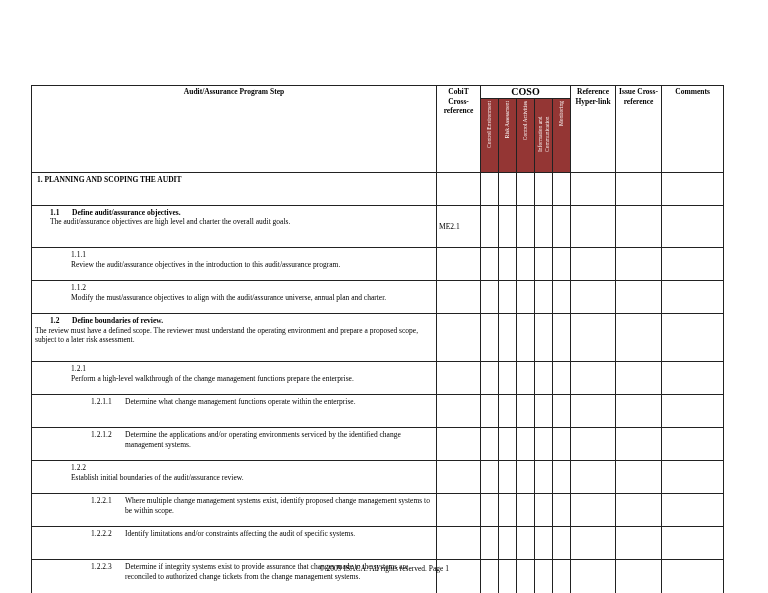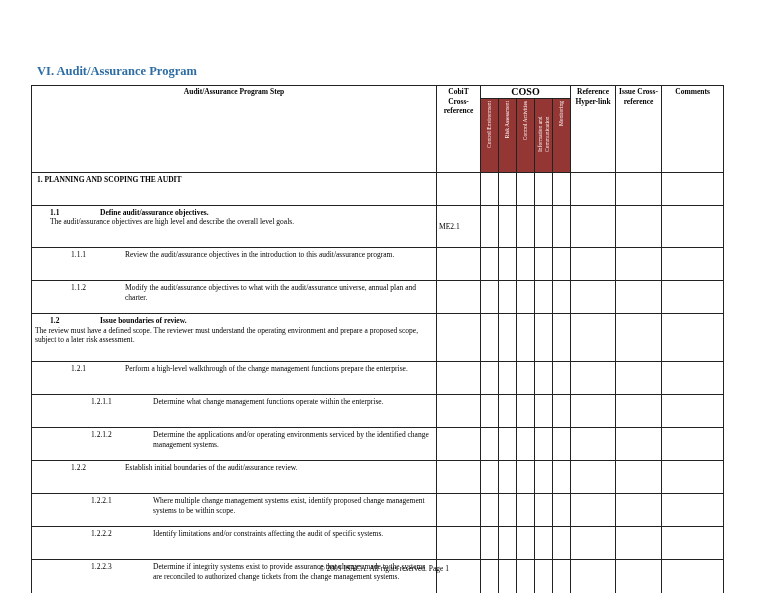--- a/index.html
+++ b/index.html
@@ -28,24 +28,24 @@
   }
   .rot {
     display:inline-block;
     writing-mode:vertical-rl; transform:rotate(180deg);
     color:#fff; font-weight:normal; font-size:5.5px; line-height:7px;
     max-height:70px; padding:2px 0; white-space:normal;
   }
 
   td.step { padding:2px 4px 2px 3px; }
   .section-title { font-weight:bold; padding-left:2px; }
-  .srow { display:flex;gap:28px; }
+  .srow { display:flex; }
   .srow.b { font-weight:bold; }
   .srow.lvl1 { padding-left:15px; }
-  .srow.lvl2 { padding-left:36px; }
+  .srow.lvl2 { padding-left:36px;flex-direction:column; }
   .srow.lvl3 { padding-left:56px; }
   .num { flex:0 0 auto; }
   .num.n1 { width:22px; }
   .num.n2 { width:26px; }
   .num.n3 { width:34px; }
   .txt { flex:1 1 auto; }
   .desc { font-weight:normal; }
   .desc.ind0 { padding-left:0; }
   .desc.ind1 { padding-left:15px; }
 
@@ -54,21 +54,20 @@
   .footer {
     position:absolute; top:564px; left:0; width:768px;
     text-align:center; font-size:7.5px;
   }
 </style>
 </head>
 <body>
 
 <div class="page">
 
-  <div class="doc-title">VI. Audit/Assurance Program</div>
 
   <table class="audit">
     <colgroup>
       <col style="width:405px">
       <col style="width:44px">
       <col style="width:18px">
         <col style="width:18px">
         <col style="width:18px">
         <col style="width:18px">
         <col style="width:18px">
@@ -107,21 +106,21 @@
           <td></td>
           <td></td>
           <td></td>
         </tr>
         <tr style="height: 26px;">
           <td class="step">
             <div class="srow lvl1 b">
               <span class="num n1">1.1</span>
               <span class="txt">Define audit/assurance objectives.</span>
             </div>
-            <div class="desc ind1">The audit/assurance objectives are high level and describe the overall level goals.</div>
+            <div class="desc ind1">The audit/assurance objectives are high level and charter the overall audit goals.</div>
           </td>
           <td class="cobit">ME2.1</td>
           <td></td>
           <td></td>
           <td></td>
           <td></td>
           <td></td>
           <td></td>
           <td></td>
           <td></td>
@@ -140,38 +139,38 @@
           <td></td>
           <td></td>
           <td></td>
           <td></td>
           <td></td>
         </tr>
         <tr style="height: 27px;">
           <td class="step">
             <div class="srow lvl2">
               <span class="num n2">1.1.2</span>
-              <span class="txt">Modify the audit/assurance objectives to what with the audit/assurance universe, annual plan and charter.</span>
+              <span class="txt">Modify the must/assurance objectives to align with the audit/assurance universe, annual plan and charter.</span>
             </div>
           </td>
           <td class="cobit"></td>
           <td></td>
           <td></td>
           <td></td>
           <td></td>
           <td></td>
           <td></td>
           <td></td>
           <td></td>
         </tr>
         <tr style="height: 48px;">
           <td class="step">
             <div class="srow lvl1 b">
               <span class="num n1">1.2</span>
-              <span class="txt">Issue boundaries of review.</span>
+              <span class="txt">Define boundaries of review.</span>
             </div>
             <div class="desc ind0">The review must have a defined scope. The reviewer must understand the operating environment and prepare a proposed scope, subject to a later risk assessment.</div>
           </td>
           <td class="cobit"></td>
           <td></td>
           <td></td>
           <td></td>
           <td></td>
           <td></td>
           <td></td>

